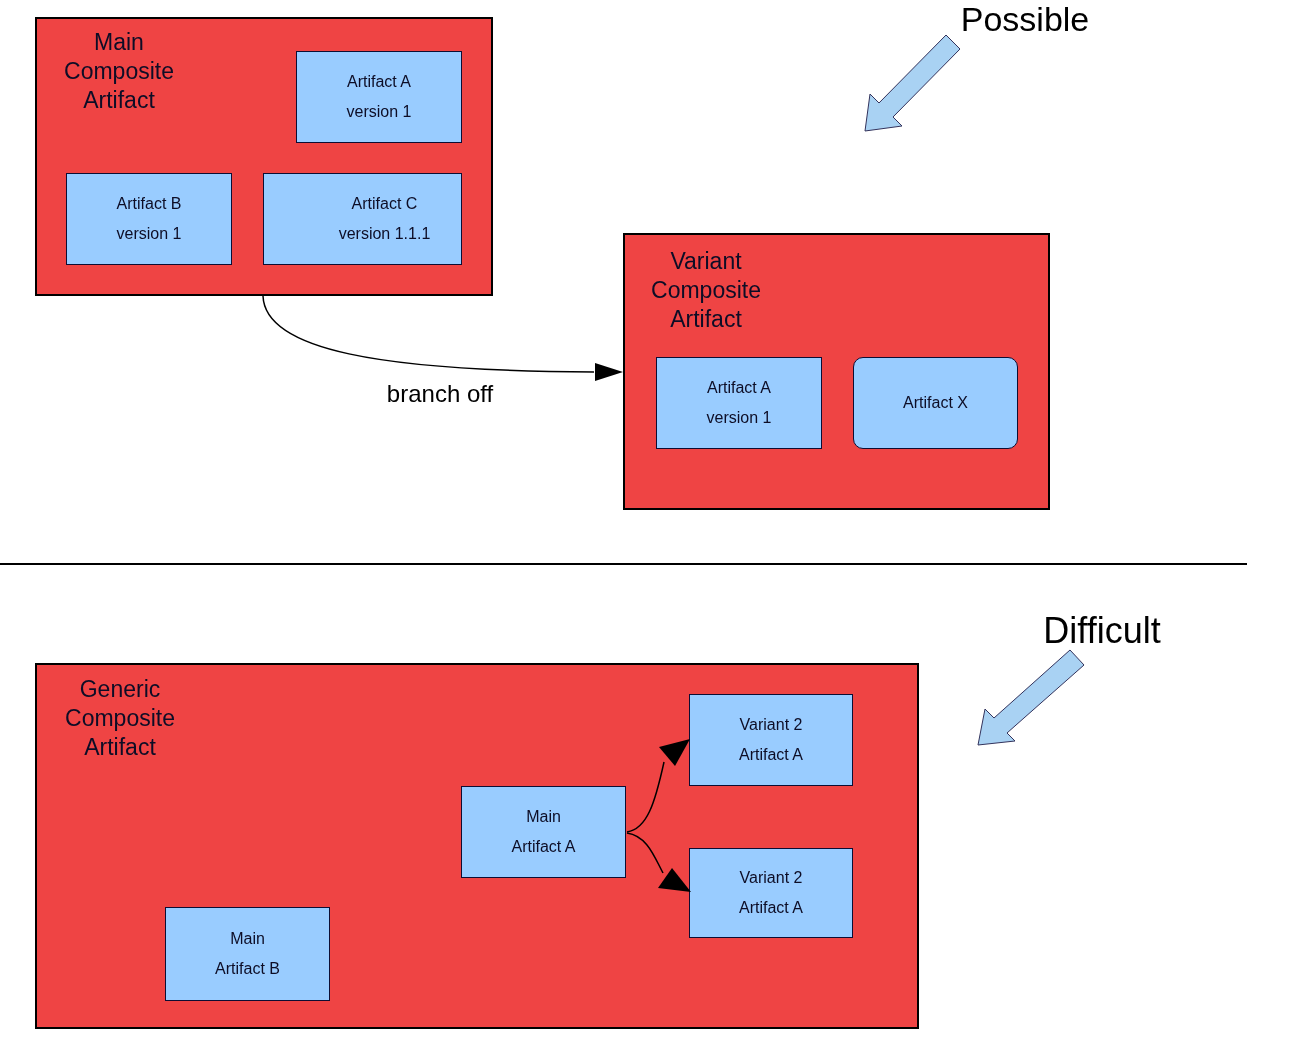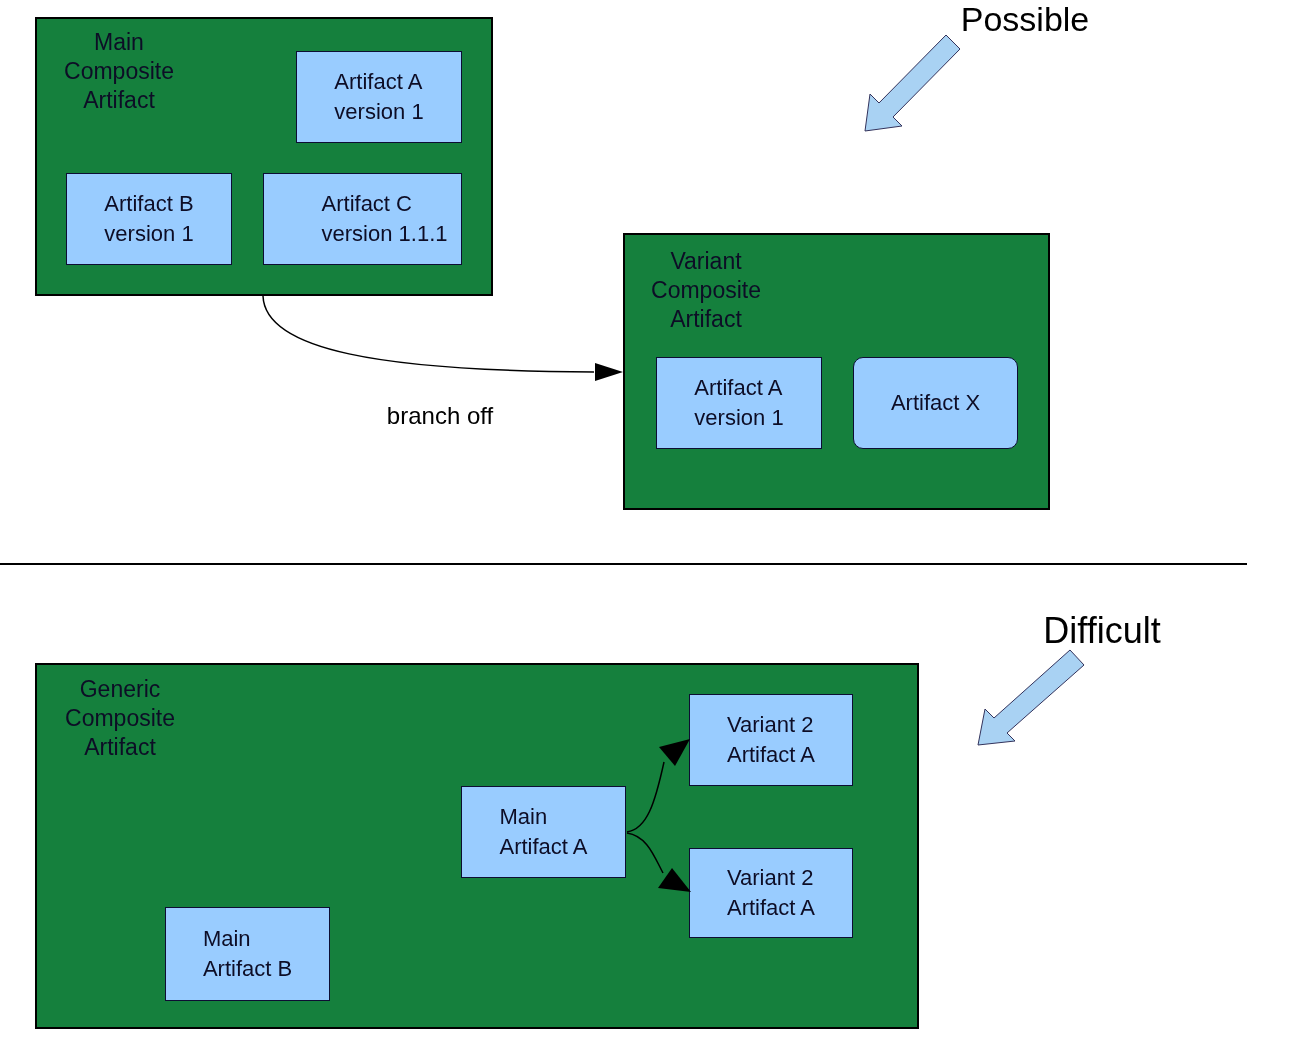--- a/index.html
+++ b/index.html
@@ -10,21 +10,21 @@
   }
   .canvas {
     position: relative;
     width: 1261px;
     height: 1058px;
     background: #ffffff;
     overflow: hidden;
   }
   .bigbox {
     position: absolute;
-    background: #15803d;
+    background: #ef4444;
     border: 2px solid #000000;
     box-sizing: border-box;
   }
   .boxtitle {
     position: absolute;
     text-align: center;
     font-size: 23px;
     line-height: 29px;
     color: #0d0d26;
     white-space: pre-line;
@@ -32,35 +32,35 @@
   .innerbox {
     position: absolute;
     background: #99ccff;
     border: 1.5px solid #0d0d33;
     box-sizing: border-box;
     display: flex;
     align-items: center;
     justify-content: center;
   }
   .innerbox .lbl {
-    text-align: left;
-    font-size: 22px;
+    text-align: center;
+    font-size: 16px;
     line-height: 30px;
     color: #0d0d26;
     white-space: pre-line;
   }
   .floatlabel {
     position: absolute;
     text-align: center;
     color: #000000;
     white-space: pre-line;
   }
   .possible-label  { left: 940px;  top: 0px;   width: 170px; font-size: 34px; }
   .difficult-label { left: 1027px; top: 610px; width: 150px; font-size: 36px; }
-  .branch-off-label{ left: 372px;  top: 380px; width: 136px; font-size: 24px; margin-top: 22px; }
+  .branch-off-label{ left: 372px;  top: 380px; width: 136px; font-size: 24px; }
   .divider {
     position: absolute;
     left: 0px;
     top: 563px;
     width: 1247px;
     height: 0px;
     border-top: 2px solid #000000;
   }
   .overlay {
     position: absolute;

